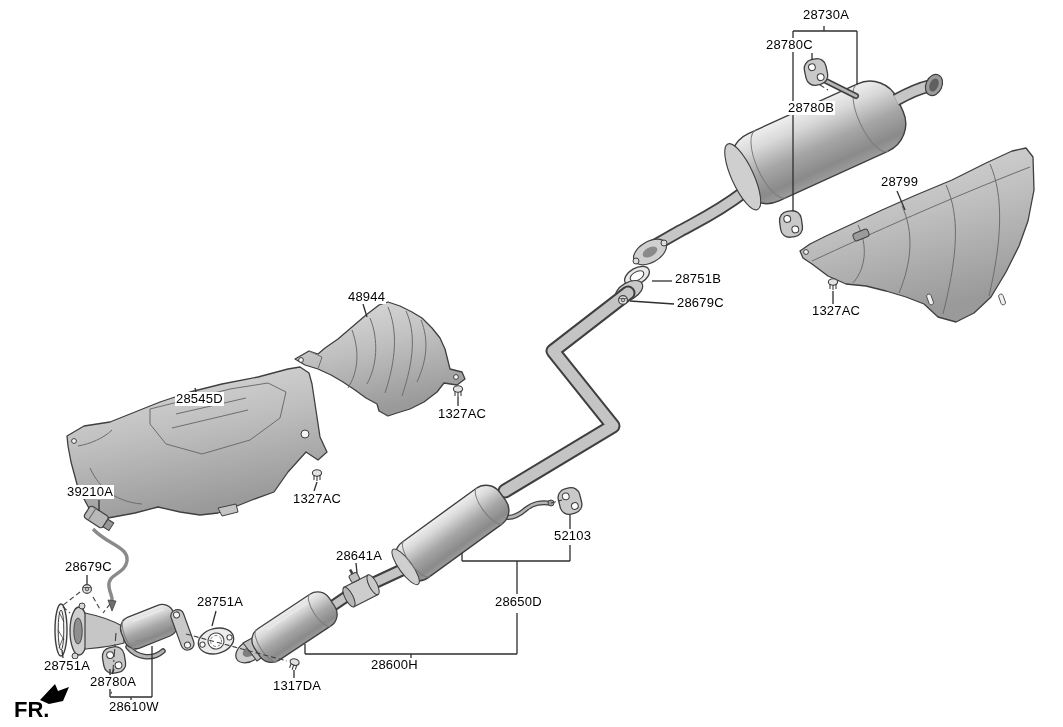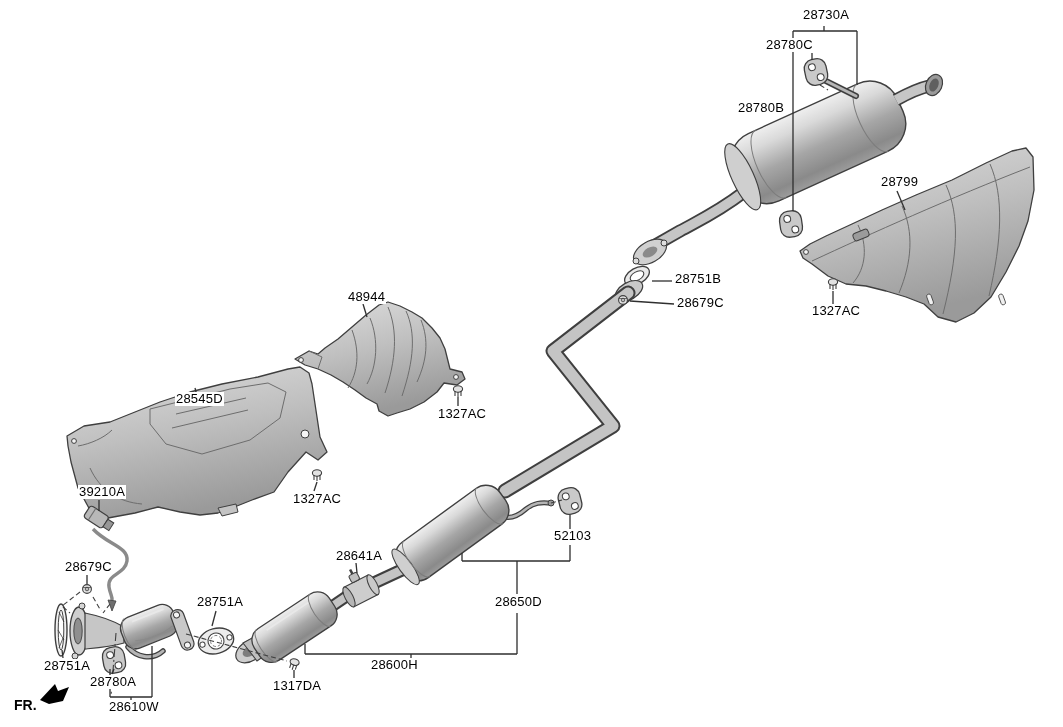--- a/index.html
+++ b/index.html
@@ -1,21 +1,21 @@
 <!DOCTYPE html>
 <html><head>
 <meta charset="utf-8">
 <style>
   html,body{margin:0;padding:0;background:#fff;}
   #stage{position:relative;width:1063px;height:727px;background:#fff;overflow:hidden;
          font-family:"Liberation Sans", sans-serif;text-align:center;}
   #art{position:absolute;left:0;top:0;}
   .plabel{position:absolute;font-size:13px;line-height:14px;color:#000;
           background:#fff;padding:0 1px;white-space:nowrap;letter-spacing:0.2px;}
-  .frlabel{position:absolute;font-size:14px;font-weight:bold;color:#000;white-space:nowrap;}
+  .frlabel{position:absolute;font-size:22px;font-weight:bold;color:#000;white-space:nowrap;}
 </style>
 </head>
 <body>
 
 <div id="stage">
 
 <svg id="art" width="1063" height="727" viewBox="0 0 1063 727">
   <defs>
     <linearGradient id="gc" x1="0" y1="0" x2="0" y2="1">
       <stop offset="0" stop-color="#efefef"></stop>
@@ -221,30 +221,30 @@
     <path d="M462,561 V553 M462,561 H570 M570,561 V545 M517,561 V594 M517,613 V654"></path>
     <path d="M305,654 V644 M305,654 H517 M411,654 V659"></path>
     <path d="M294,678 V670"></path>
   </g>
 
   <path d="M40,700 L55,684 L58,691 L69,687 L63,701 L49,704 Z" fill="#000"></path>
 </svg>
 
 <div class="plabel" style="left:802px;top:8px">28730A</div>
 <div class="plabel" style="left:765px;top:38px">28780C</div>
-<div class="plabel" style="left:737px;top:101px">28780B</div>
+<div class="plabel" style="left:787px;top:101px">28780B</div>
 <div class="plabel" style="left:880px;top:175px">28799</div>
 <div class="plabel" style="left:811px;top:304px">1327AC</div>
 <div class="plabel" style="left:674px;top:272px">28751B</div>
 <div class="plabel" style="left:676px;top:296px">28679C</div>
 <div class="plabel" style="left:347px;top:290px">48944</div>
 <div class="plabel" style="left:437px;top:407px">1327AC</div>
 <div class="plabel" style="left:175px;top:392px">28545D</div>
 <div class="plabel" style="left:292px;top:492px">1327AC</div>
-<div class="plabel" style="left:78px;top:485px">39210A</div>
+<div class="plabel" style="left:66px;top:485px">39210A</div>
 <div class="plabel" style="left:64px;top:560px">28679C</div>
 <div class="plabel" style="left:43px;top:659px">28751A</div>
 <div class="plabel" style="left:89px;top:675px">28780A</div>
 <div class="plabel" style="left:108px;top:700px">28610W</div>
 <div class="plabel" style="left:196px;top:595px">28751A</div>
 <div class="plabel" style="left:335px;top:549px">28641A</div>
 <div class="plabel" style="left:553px;top:529px">52103</div>
 <div class="plabel" style="left:494px;top:595px">28650D</div>
 <div class="plabel" style="left:370px;top:658px">28600H</div>
 <div class="plabel" style="left:272px;top:679px">1317DA</div>

